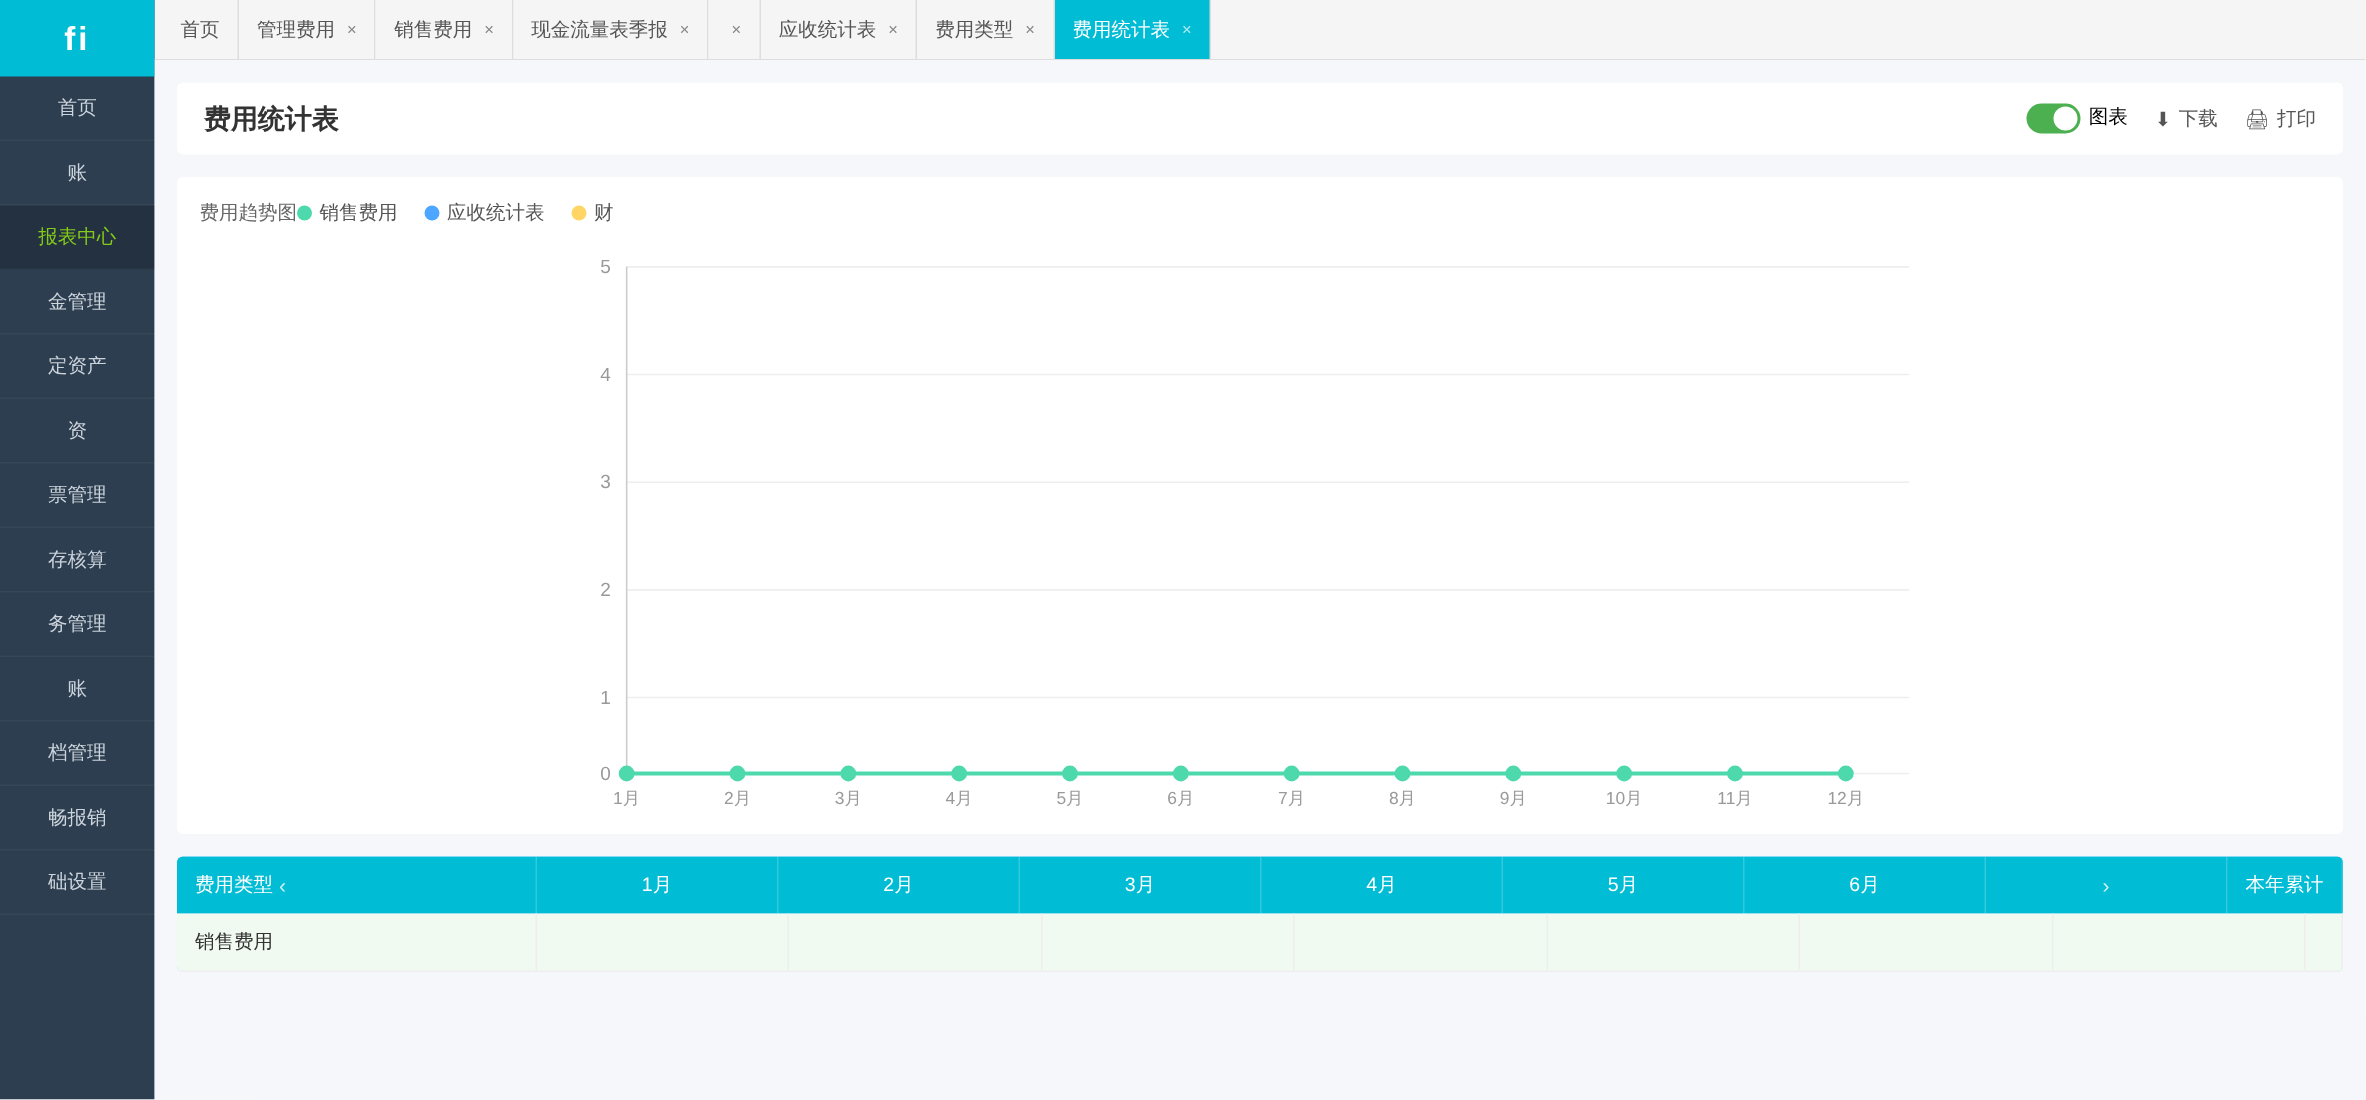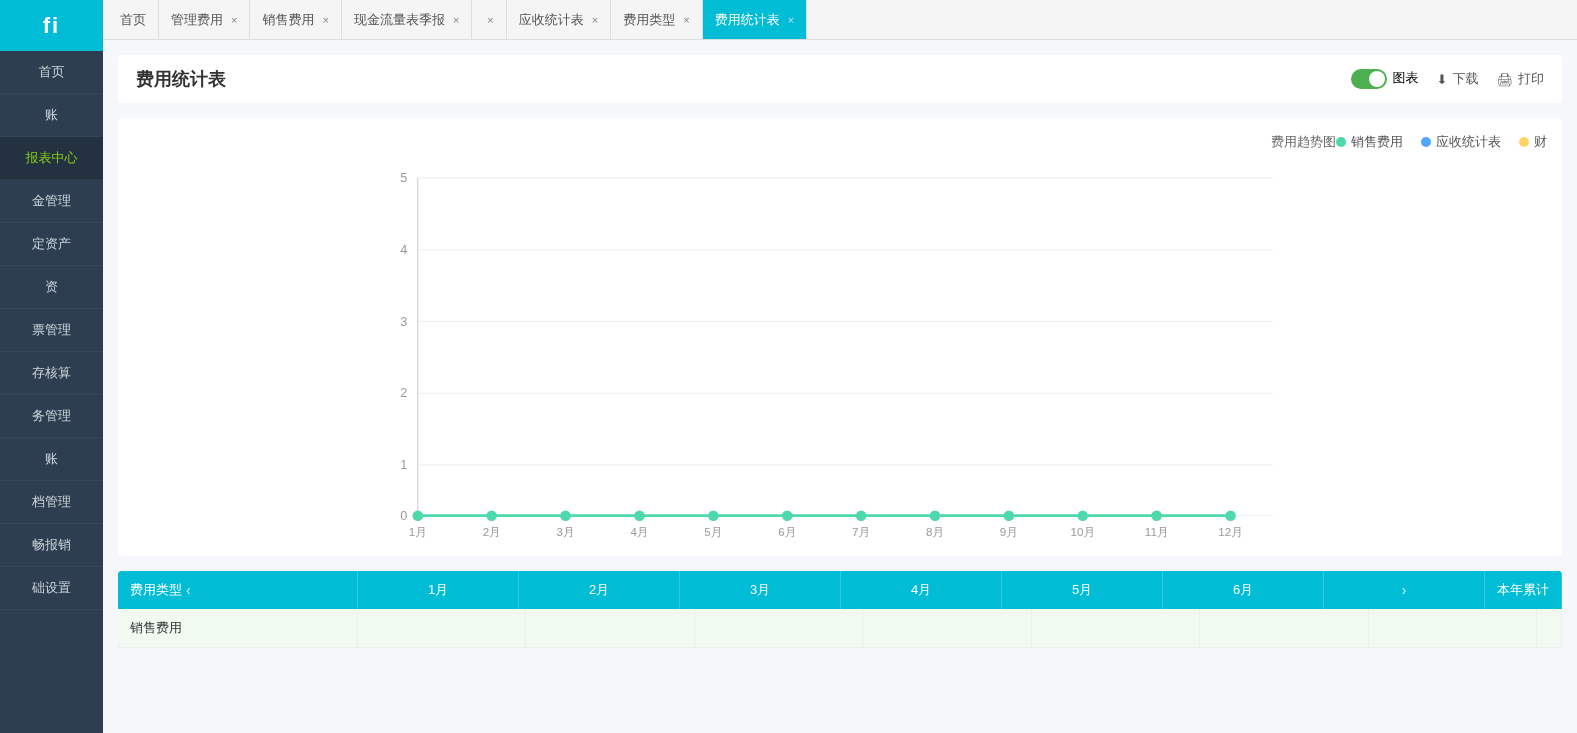--- a/index.html
+++ b/index.html
@@ -143,21 +143,21 @@
     
     .chart-card {
       background: white;
       border-radius: 4px;
       padding: 15px;
       margin-bottom: 15px;
     }
     .chart-header {
       display: flex;
       align-items: center;
-      justify-content: flex-end;
+      justify-content: flex-start;
       margin-bottom: 10px;
     }
     .chart-title {
       font-size: 13px;
       color: #666;
     }
     .chart-legend {
       display: flex;
       align-items: center;
       gap: 18px;

